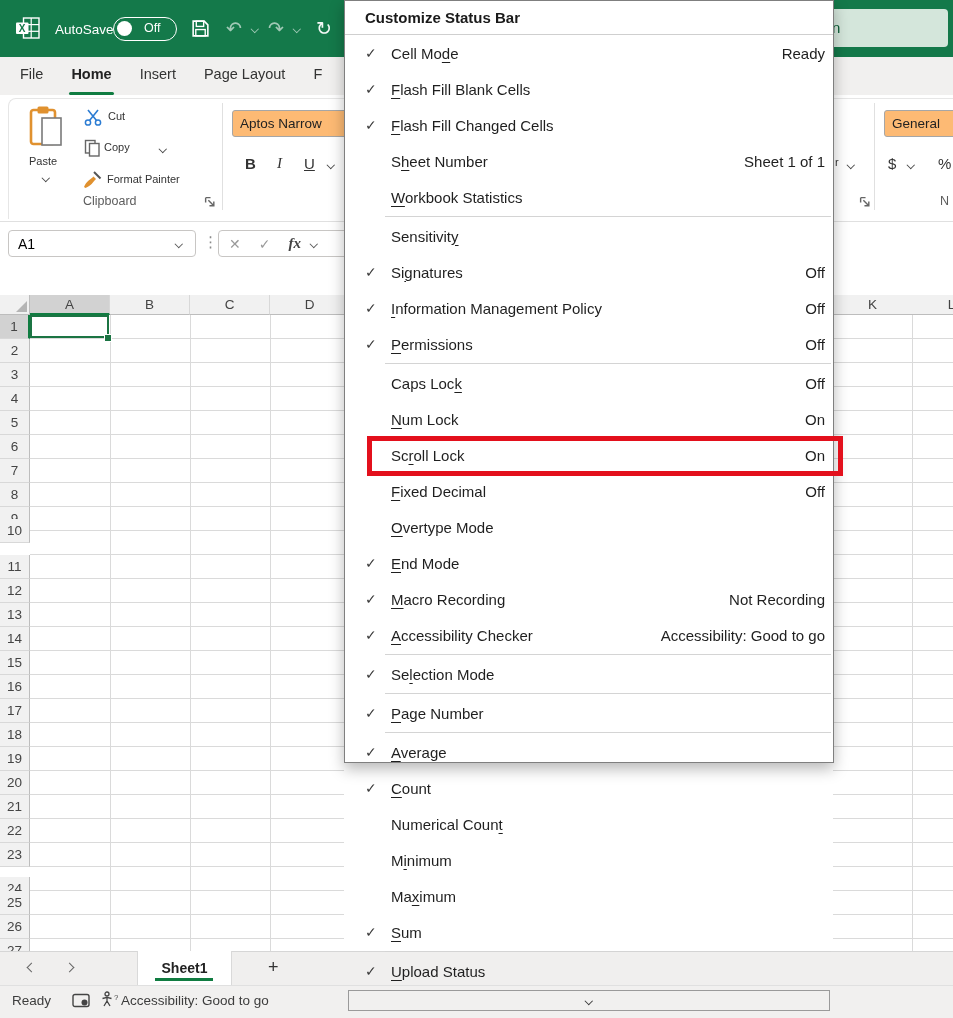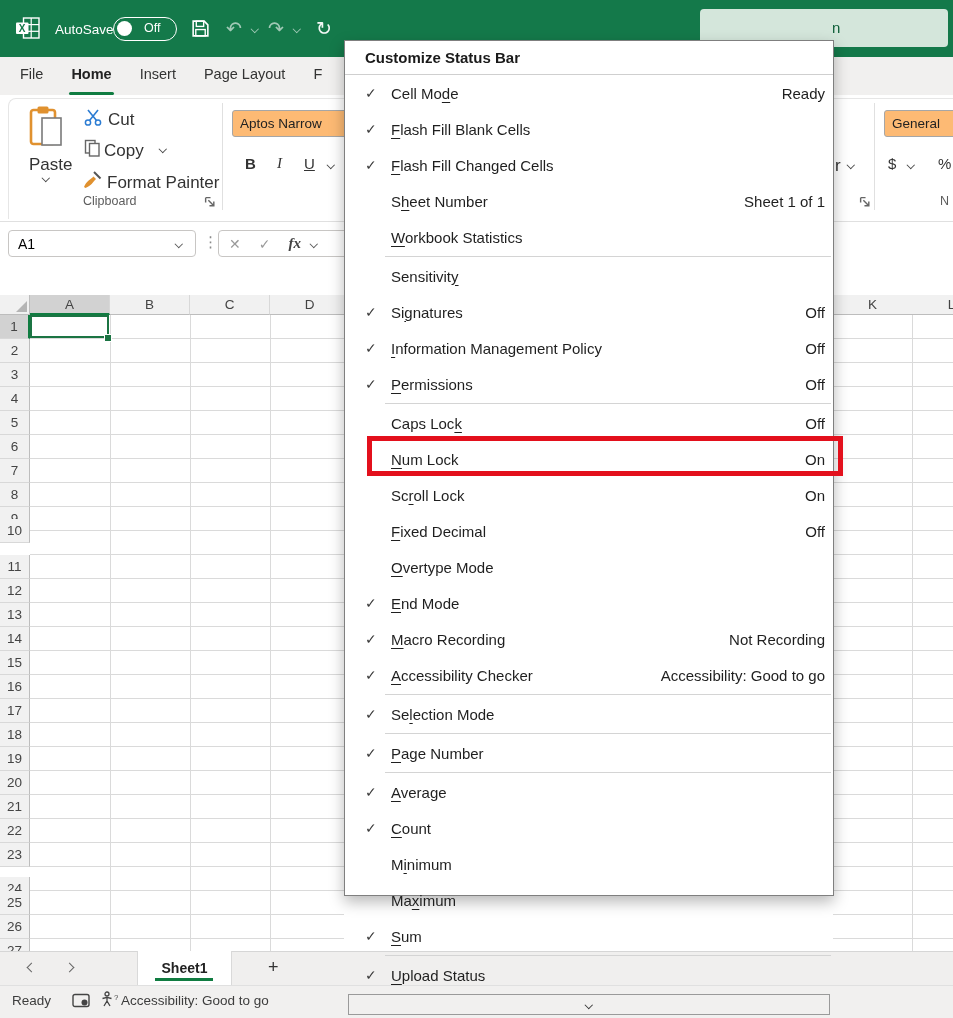--- a/index.html
+++ b/index.html
@@ -17,21 +17,21 @@
   #search-pill{left:700px;top:9px;width:248px;height:38px;background:#d4e6db;border-radius:4px;}
   #search-frag{left:832px;top:19px;color:#0e5f38;font-size:15px;}
   
   #tabrow{left:0;top:57px;width:953px;height:38px;background:#f1f0ef;display:flex;align-items:center;padding-left:6px;box-sizing:border-box;}
   .rtab{padding:0 14px;font-size:14.5px;color:#333;height:42px;line-height:38px;position:relative;white-space:nowrap;}
   .rtab.active{font-weight:700;color:#222;}
   .rtab.active::after{content:"";position:absolute;left:12px;right:12px;bottom:2px;height:3px;border-radius:2px;background:#107c41;}
   
   #ribbon{left:0;top:95px;width:953px;height:127px;background:#fff;border-bottom:1px solid #e0e0e0;box-sizing:border-box;}
   #ribbon-panel{left:8px;top:3px;right:0;height:120px;border:1px solid #e6e6e6;border-right:none;border-bottom:none;border-radius:8px 0 0 0;}
-  .rlabel{font-size:17px;color:#333;}
+  .rlabel{font-size:11px;color:#333;}
   .gname{font-size:12.5px;color:#5c5c5c;}
   .vsep{width:1px;background:#e0e0e0;}
   .chev{display:inline-block;width:6px;height:6px;border-right:1.5px solid currentColor;border-bottom:1.5px solid currentColor;transform:rotate(45deg);}
   .chev.sm{width:4.5px;height:4.5px;}
   .fontbox{border:1px solid #a6a6a6;border-radius:3px;background:#fdba74;font-size:13.5px;color:#222;display:flex;align-items:center;padding-left:7px;box-sizing:border-box;}
   .fmtbtn{font-size:15px;color:#333;}
   
   #formulabar{left:0;top:222px;width:953px;height:63px;background:#fff;}
   .fbox{border:1px solid #c8c6c4;border-radius:4px;background:#fff;display:flex;align-items:center;box-sizing:border-box;}
   
@@ -45,21 +45,21 @@
   .vline{top:315px;height:637px;width:1px;background:#dadada;}
   #sel-a1{left:30px;top:315px;width:79px;height:23px;border:2px solid #1b7443;box-sizing:border-box;}
   #sel-handle{left:104px;top:334px;width:6px;height:6px;background:#1b7443;border:1px solid #fff;box-sizing:content-box;}
   
   #sheetbar{left:0;top:951px;width:953px;height:34px;background:#f0efee;border-top:1px solid #d6d6d6;box-sizing:border-box;}
   #sheet-tab{left:137px;top:951px;width:95px;height:34px;background:#fff;border-left:1px solid #d9d9d9;border-right:1px solid #d9d9d9;box-sizing:border-box;display:flex;align-items:center;justify-content:center;font-size:14px;font-weight:700;color:#222;}
   #sheet-underline{left:155px;top:978px;width:58px;height:3px;background:#107c41;}
   #statusbar{left:0;top:985px;width:953px;height:33px;background:#f1f0ef;border-top:1px solid #e0e0e0;box-sizing:border-box;}
   .sbtxt{font-size:13.5px;color:#3d3d3d;}
   
-  #menu{left:344px;top:0;width:490px;height:856px;background:#fff;border:1px solid #7f7f7f;box-sizing:border-box;box-shadow:0 6px 14px rgba(0,0,0,.28);margin-top:40px;}
+  #menu{left:344px;top:0;width:490px;height:763px;background:#fff;border:1px solid #7f7f7f;box-sizing:border-box;box-shadow:0 6px 14px rgba(0,0,0,.28);}
   #menu-title{height:33px;line-height:33px;padding-left:20px;font-size:15px;font-weight:700;color:#1a1a1a;border-bottom:1px solid #cfcfcf;}
   .mitem{height:36px;display:flex;align-items:center;padding-right:8px;}
   .mcheck{width:46px;padding-left:20px;box-sizing:border-box;color:#3a3a3a;font-size:14px;flex:none;}
   .mlabel{font-size:15px;color:#1f1f1f;white-space:nowrap;}
   .mnemonic{text-decoration:underline;text-underline-offset:2.5px;}
   .mvalue{margin-left:auto;font-size:15px;color:#1f1f1f;white-space:nowrap;}
   .msep{border-top:1px solid #d4d4d4;margin:1px 2px 1px 40px;}
   #menu-scroll{height:19px;margin:1px 3px 2px 3px;border:1px solid #9a9a9a;display:flex;align-items:center;justify-content:center;color:#333;}
   
   #red-box{left:367px;top:436px;width:476px;height:40px;border:5px solid #e3101c;box-sizing:border-box;}
@@ -362,20 +362,25 @@
           <span class="mlabel"><span class="mnemonic">A</span><span>verage</span></span>
           <span class="mvalue"></span>
         </div>
         <div class="mitem">
           <span class="mcheck">✓</span>
           <span class="mlabel"><span class="mnemonic">C</span><span>ount</span></span>
           <span class="mvalue"></span>
         </div>
         <div class="mitem">
           <span class="mcheck"></span>
+          <span class="mlabel"><span>Numerical Coun</span><span class="mnemonic">t</span></span>
+          <span class="mvalue"></span>
+        </div>
+        <div class="mitem">
+          <span class="mcheck"></span>
           <span class="mlabel"><span>M</span><span class="mnemonic">i</span><span>nimum</span></span>
           <span class="mvalue"></span>
         </div>
         <div class="mitem">
           <span class="mcheck"></span>
           <span class="mlabel"><span>Ma</span><span class="mnemonic">x</span><span>imum</span></span>
           <span class="mvalue"></span>
         </div>
         <div class="mitem">
           <span class="mcheck">✓</span>

